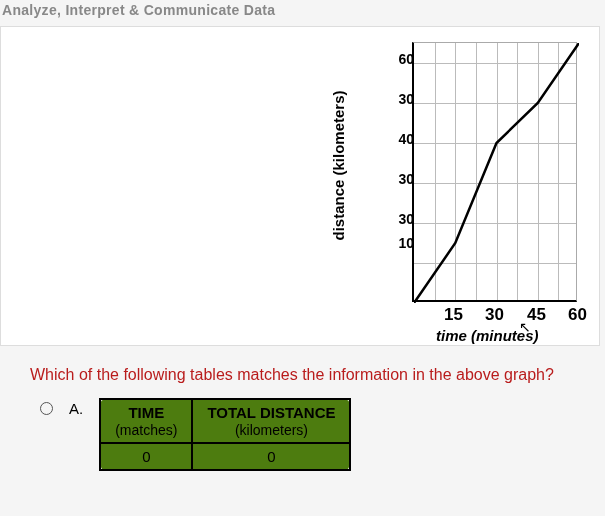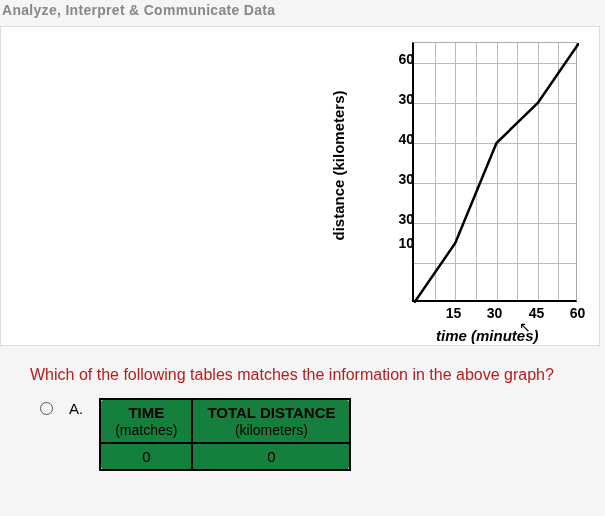--- a/index.html
+++ b/index.html
@@ -71,21 +71,21 @@
       width: 25px;
       text-align: right;
       font-size: 14px;
       font-weight: bold;
     }
     .xtick {
       position: absolute;
       top: 268px;
       width: 25px;
       text-align: center;
-      font-size: 14px;
+      font-size: 17px;
       font-weight: bold;
     }
     svg.line { position: absolute; left: 0; top: 0; width: 165px; height: 260px; }
     svg.line polyline { fill: none; stroke: #000; stroke-width: 2.5; }
     .question {
       font-size: 16px;
       color: #b91c1c;
       margin: 20px 0 0 30px;
     }
     .option-row {
@@ -93,21 +93,21 @@
       align-items: flex-start;
       margin: 14px 0 0 40px;
       gap: 16px;
     }
     .radio {
       width: 13px; height: 13px; border: 1.5px solid #555; border-radius: 50%; margin-top: 4px;
     }
     .option-label { font-size: 15px; font-weight: normal; margin-top: 2px; }
     table.answer {
       border-collapse: collapse;
-      background: #15803d;
+      background: #4d7c0f;
       border-radius: 9px;
     }
     table.answer th, table.answer td {
       border: 2px solid #000;
       padding: 4px 14px;
       text-align: center;
       font-size: 15px;
     }
     table.answer th { font-weight: bold; }
     table.answer .sub { font-weight: normal; font-size: 14px; }

